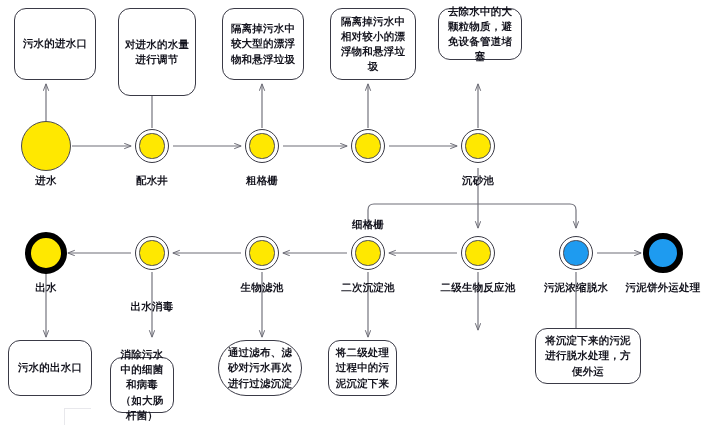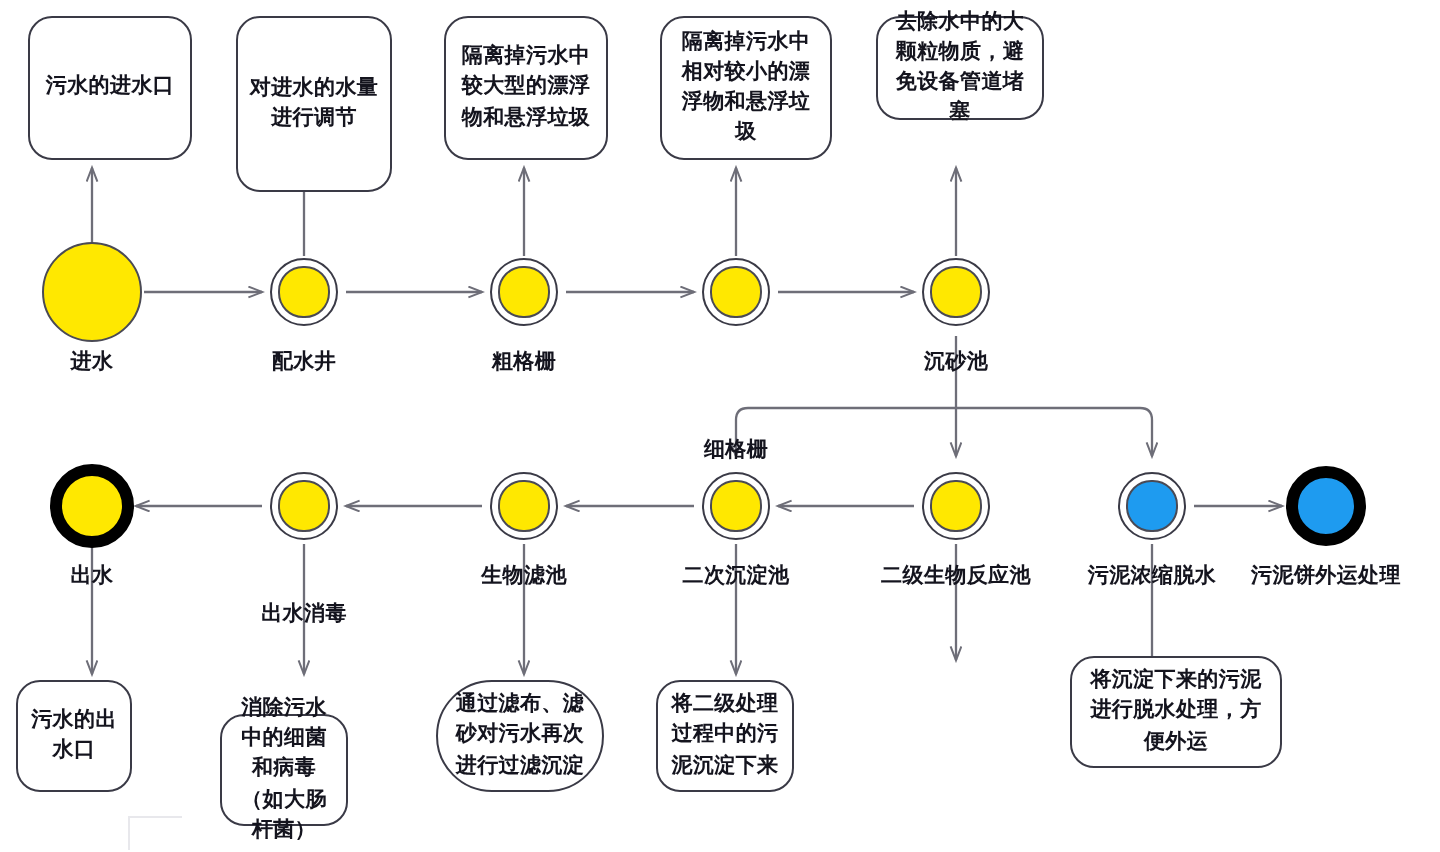--- a/index.html
+++ b/index.html
@@ -222,21 +222,21 @@
     <span>污泥浓缩脱水</span>
   </div>
 
   <div class="node style-thick" style="left:643px;top:233px;width:40px;height:40px;">
     <div class="disc fill-blue" style="width:100%;height:100%;"></div>
   </div>
   <div class="nlabel" style="left:588px;top:281px;">
     <span>污泥饼外运处理</span>
   </div>
 
-  <div class="note" style="left:8px;top:340px;width:58px;height:56px;">
+  <div class="note" style="left:8px;top:340px;width:84px;height:56px;">
     <span>污水的出水口</span>
   </div>
   <div class="note" style="left:110px;top:357px;width:64px;height:56px;">
     <span>消除污水中的细菌和病毒（如大肠杆菌）</span>
   </div>
   <div class="note" style="left:218px;top:340px;width:84px;height:56px;border-radius:28px;">
     <span>通过滤布、滤砂对污水再次进行过滤沉淀</span>
   </div>
   <div class="note" style="left:328px;top:340px;width:69px;height:56px;">
     <span>将二级处理过程中的污泥沉淀下来</span>

